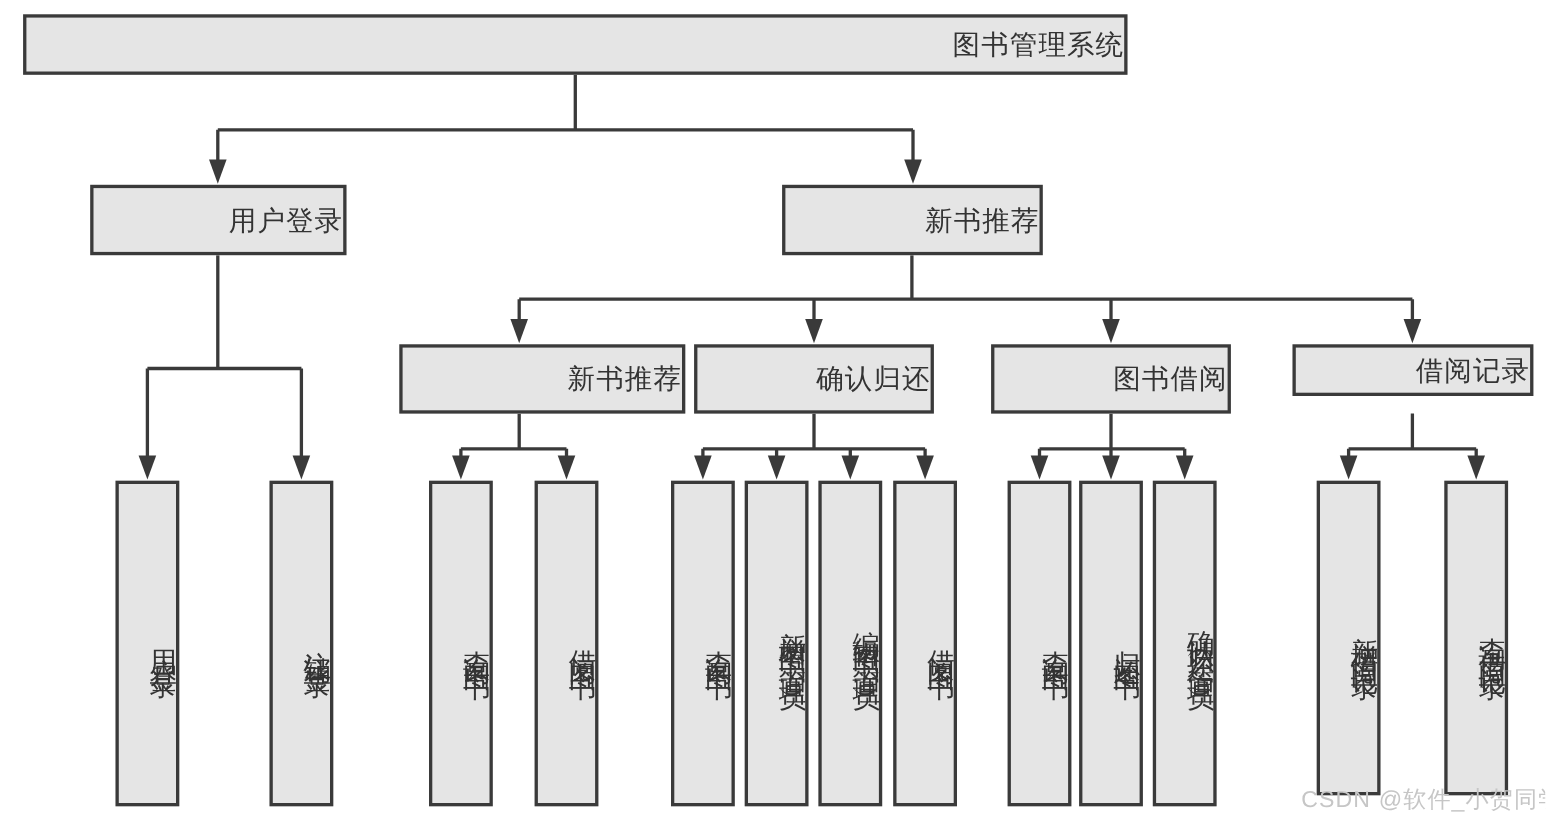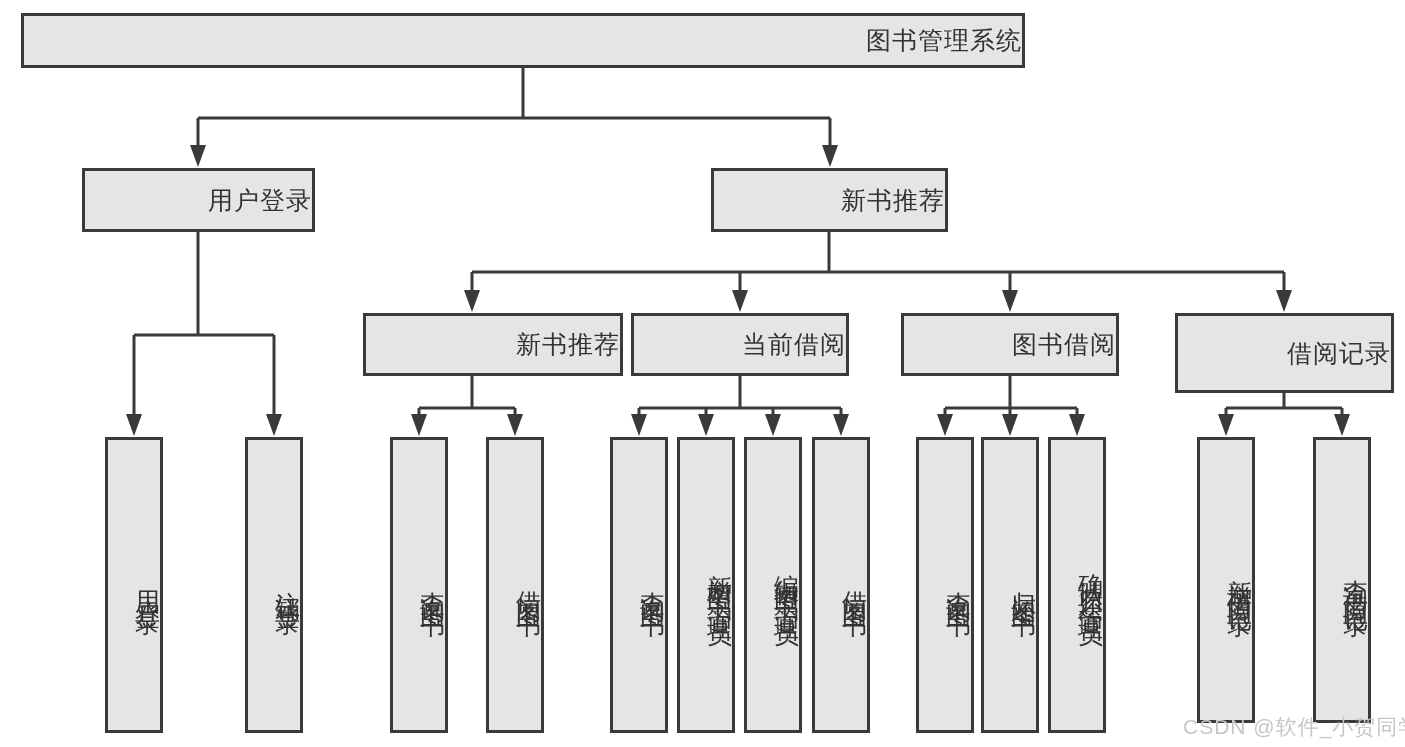--- a/index.html
+++ b/index.html
@@ -76,26 +76,26 @@
     <span class="h-label">用户登录</span>
   </div>
   <div class="node" style="left:711px;top:168px;width:237px;height:64px">
     <span class="h-label">新书推荐</span>
   </div>
 
   <div class="node" style="left:363px;top:313px;width:260px;height:63px">
     <span class="h-label">新书推荐</span>
   </div>
   <div class="node" style="left:631px;top:313px;width:218px;height:63px">
-    <span class="h-label">当前借阅</span>
+    <span class="h-label">确认归还</span>
   </div>
   <div class="node" style="left:901px;top:313px;width:218px;height:63px">
     <span class="h-label">图书借阅</span>
   </div>
-  <div class="node" style="left:1175px;top:313px;width:219px;height:80px">
+  <div class="node" style="left:1175px;top:313px;width:219px;height:47px">
     <span class="h-label">借阅记录</span>
   </div>
 
   <div class="node" style="left:105px;top:437px;width:58px;height:296px">
     <span class="v-label">用户登录</span>
   </div>
   <div class="node" style="left:245px;top:437px;width:58px;height:296px">
     <span class="v-label">注销登录</span>
   </div>
 

